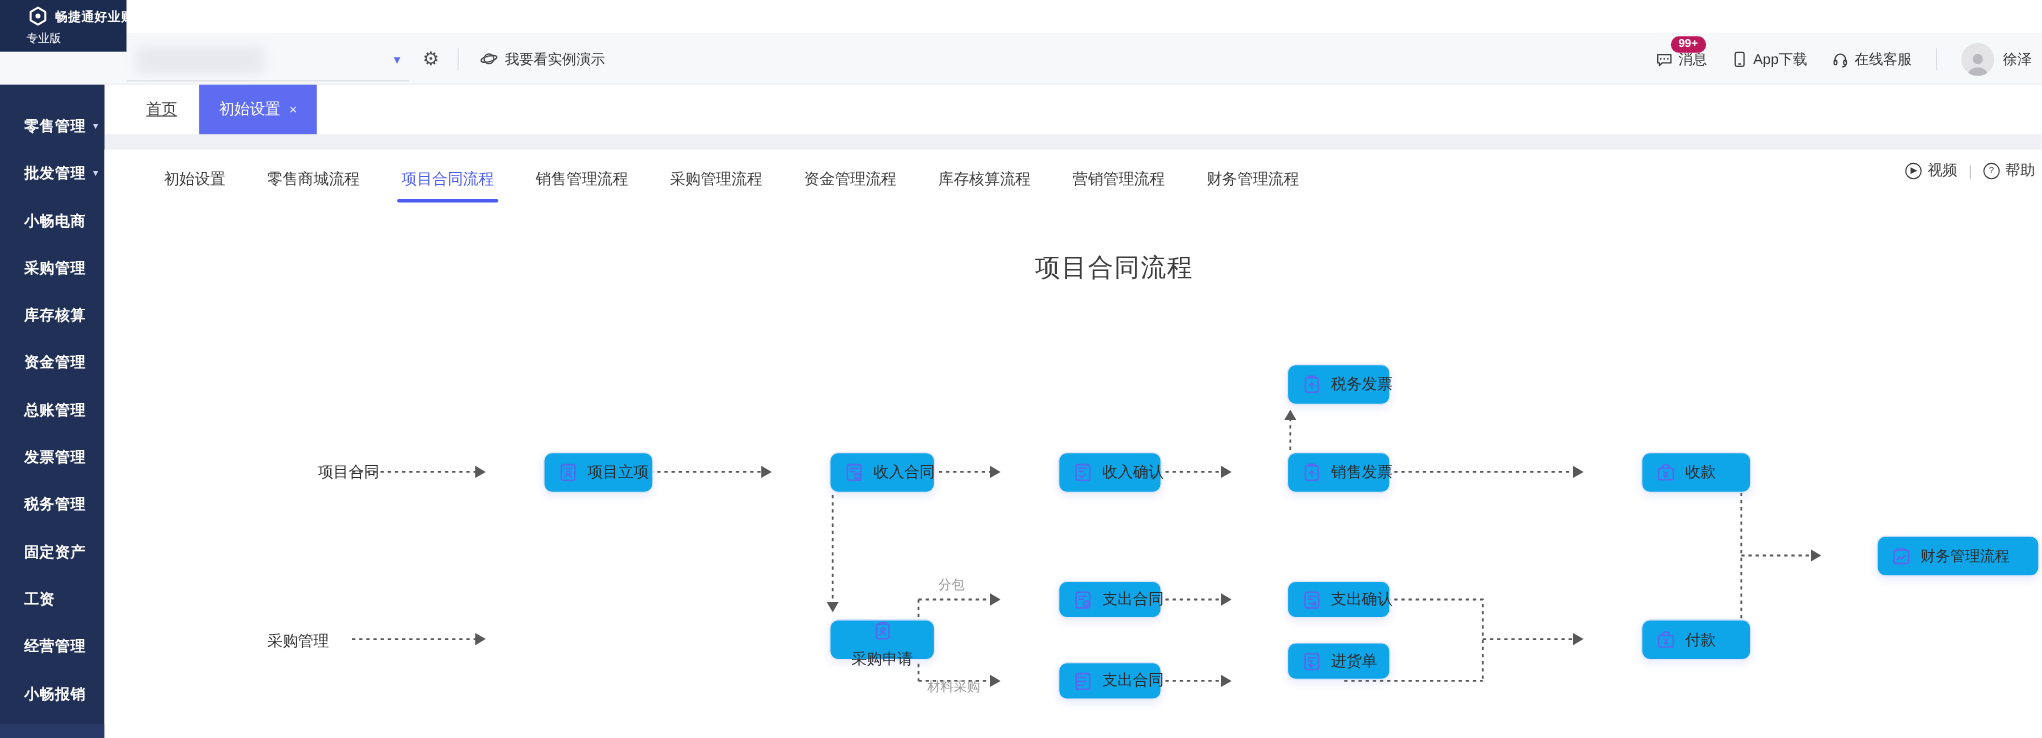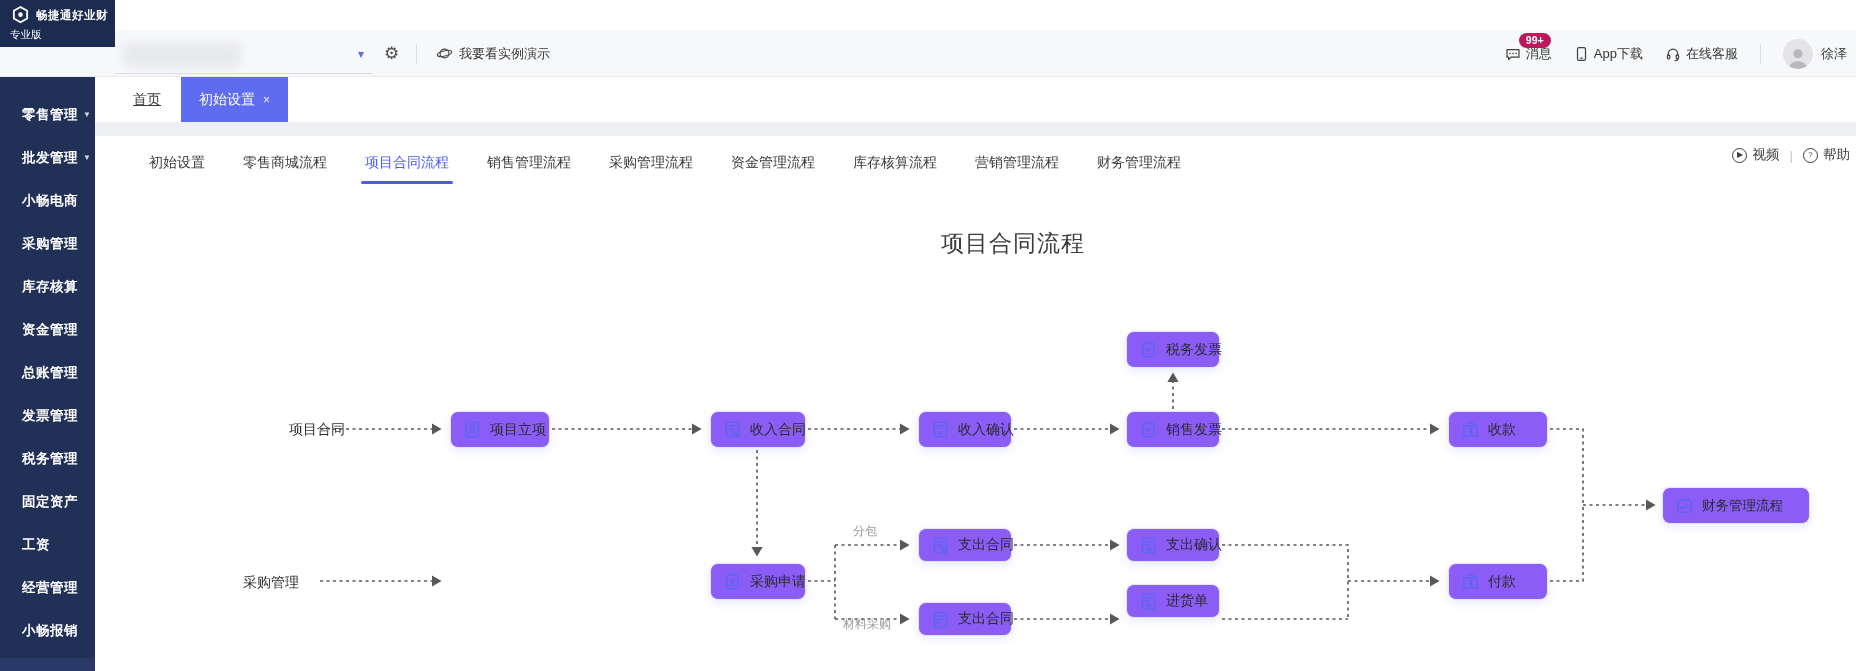--- a/index.html
+++ b/index.html
@@ -5,21 +5,21 @@
   * { margin:0; padding:0; box-sizing:border-box; }
   html,body { width:1856px; height:671px; }
   body { font-family:"Liberation Sans","DejaVu Sans",sans-serif; background:#eef0f4; position:relative; overflow:hidden; }
   .page { position:absolute; inset:0; width:1856px; height:671px; }
 
   
   .top-band { position:absolute; left:0; top:0; width:1856px; height:30px; background:#ffffff; }
 
   
   .toolbar { position:absolute; left:0; top:30px; width:1856px; height:47px; background:#f7f8fa; border-bottom:1px solid #e9eaee; }
-  .logo-block { position:absolute; left:0; top:0; width:115px; height:47px; background:#1c2b50; color:#fff; padding:5px 8px 0 10px; }
+  .logo-block { position:absolute; left:0; top:0; width:115px; height:47px; background:#1c2b50; color:#fff; padding:5px 8px 0 24px; }
   .logo-row { display:flex; align-items:center; gap:5px; }
   .logo-mark { width:21px; height:21px; flex:0 0 auto; }
   .brand-name { font-size:11.5px; font-weight:bold; white-space:nowrap; letter-spacing:.5px; }
   .brand-edition { font-size:10.5px; margin-top:2px; }
 
   .select-area { position:absolute; left:115px; top:8px; width:257px; height:36px; border-bottom:1px solid #d9dbe0; }
   .blur-blob { position:absolute; left:8px; top:4px; width:118px; height:26px; background:#e7e8ec; border-radius:6px; filter:blur(5px); opacity:.9; }
   .select-caret { position:absolute; right:8px; top:9px; color:#5b6cf0; font-size:12px; }
 
   .tb-icon-btn { position:absolute; top:0; height:47px; display:flex; align-items:center; color:#4a4a4a; cursor:pointer; }
@@ -57,21 +57,21 @@
   .fa-item { display:flex; align-items:center; gap:5px; cursor:pointer; white-space:nowrap; }
   .fa-sep { color:#c9c9c9; }
 
   .diagram-title { position:absolute; left:846px; top:92px; font-size:23px; color:#3c3c3c; font-weight:500; letter-spacing:1px; white-space:nowrap; }
 
   .lane-label { position:absolute; font-size:14px; color:#2f2f2f; white-space:nowrap; }
   .edge-label { position:absolute; font-size:12px; color:#9a9a9a; white-space:nowrap; }
 
   .edges-svg { position:absolute; inset:0; width:1856px; height:671px; pointer-events:none; }
 
-  .flow-node { position:absolute; background:#8b5cf6; border:1px solid #e4e6f8; border-radius:8px; box-shadow:0 3px 8px rgba(90,104,238,.14); display:flex; align-items:center; gap:8px; padding:0 12px; font-size:14px; color:#2b2b2b; cursor:pointer; white-space:nowrap; }
+  .flow-node { position:absolute; background:#0ea5e9; border:1px solid #e4e6f8; border-radius:8px; box-shadow:0 3px 8px rgba(90,104,238,.14); display:flex; align-items:center; gap:8px; padding:0 12px; font-size:14px; color:#2b2b2b; cursor:pointer; white-space:nowrap;margin-left:44px; }
   .flow-node .nicon { width:19px; height:19px; flex:0 0 auto; display:inline-flex; }
   .flow-node svg { width:19px; height:19px; stroke:#5a68ee; fill:none; stroke-width:1.5; stroke-linecap:round; stroke-linejoin:round; }
 </style>
 </head>
 <body>
 
 <div class="page">
   <div class="top-band"></div>
 
   <div class="toolbar">
@@ -309,21 +309,21 @@
       <div class="flow-node" style="left: 1448px; top: 411px; width: 100px; height: 37px;">
         <span class="nicon">
           <svg viewBox="0 0 20 20">
             <rect x="3" y="6" width="14" height="11" rx="2"></rect>
             <path d="M6.8 6V5a2.2 2.2 0 012.2-2.2h2A2.2 2.2 0 0113.2 5v1"></path>
             <path d="M8.2 9.2l1.8 2 1.8-2M10 11.2v3M8.5 12.6h3M8.5 14.1h3" style="stroke-width:1.3"></path>
           </svg>
         </span>
         <span>收款</span>
       </div>
-      <div class="flow-node" style="left: 710px; top: 563px; width: 96px; height: 37px;">
+      <div class="flow-node" style="left: 710px; top: 563px; width: 96px; height: 37px; flex-direction: column;">
         <span class="nicon">
           <svg viewBox="0 0 20 20">
             <rect x="4" y="3.5" width="12" height="14" rx="2"></rect>
             <path d="M7.5 3.5V2.2h5v1.3"></path>
             <circle cx="10" cy="8.9" r="1.7"></circle>
             <path d="M7.2 14.2c.5-1.5 1.6-2.2 2.8-2.2s2.3.7 2.8 2.2"></path>
           </svg>
         </span>
         <span>采购申请</span>
       </div>

